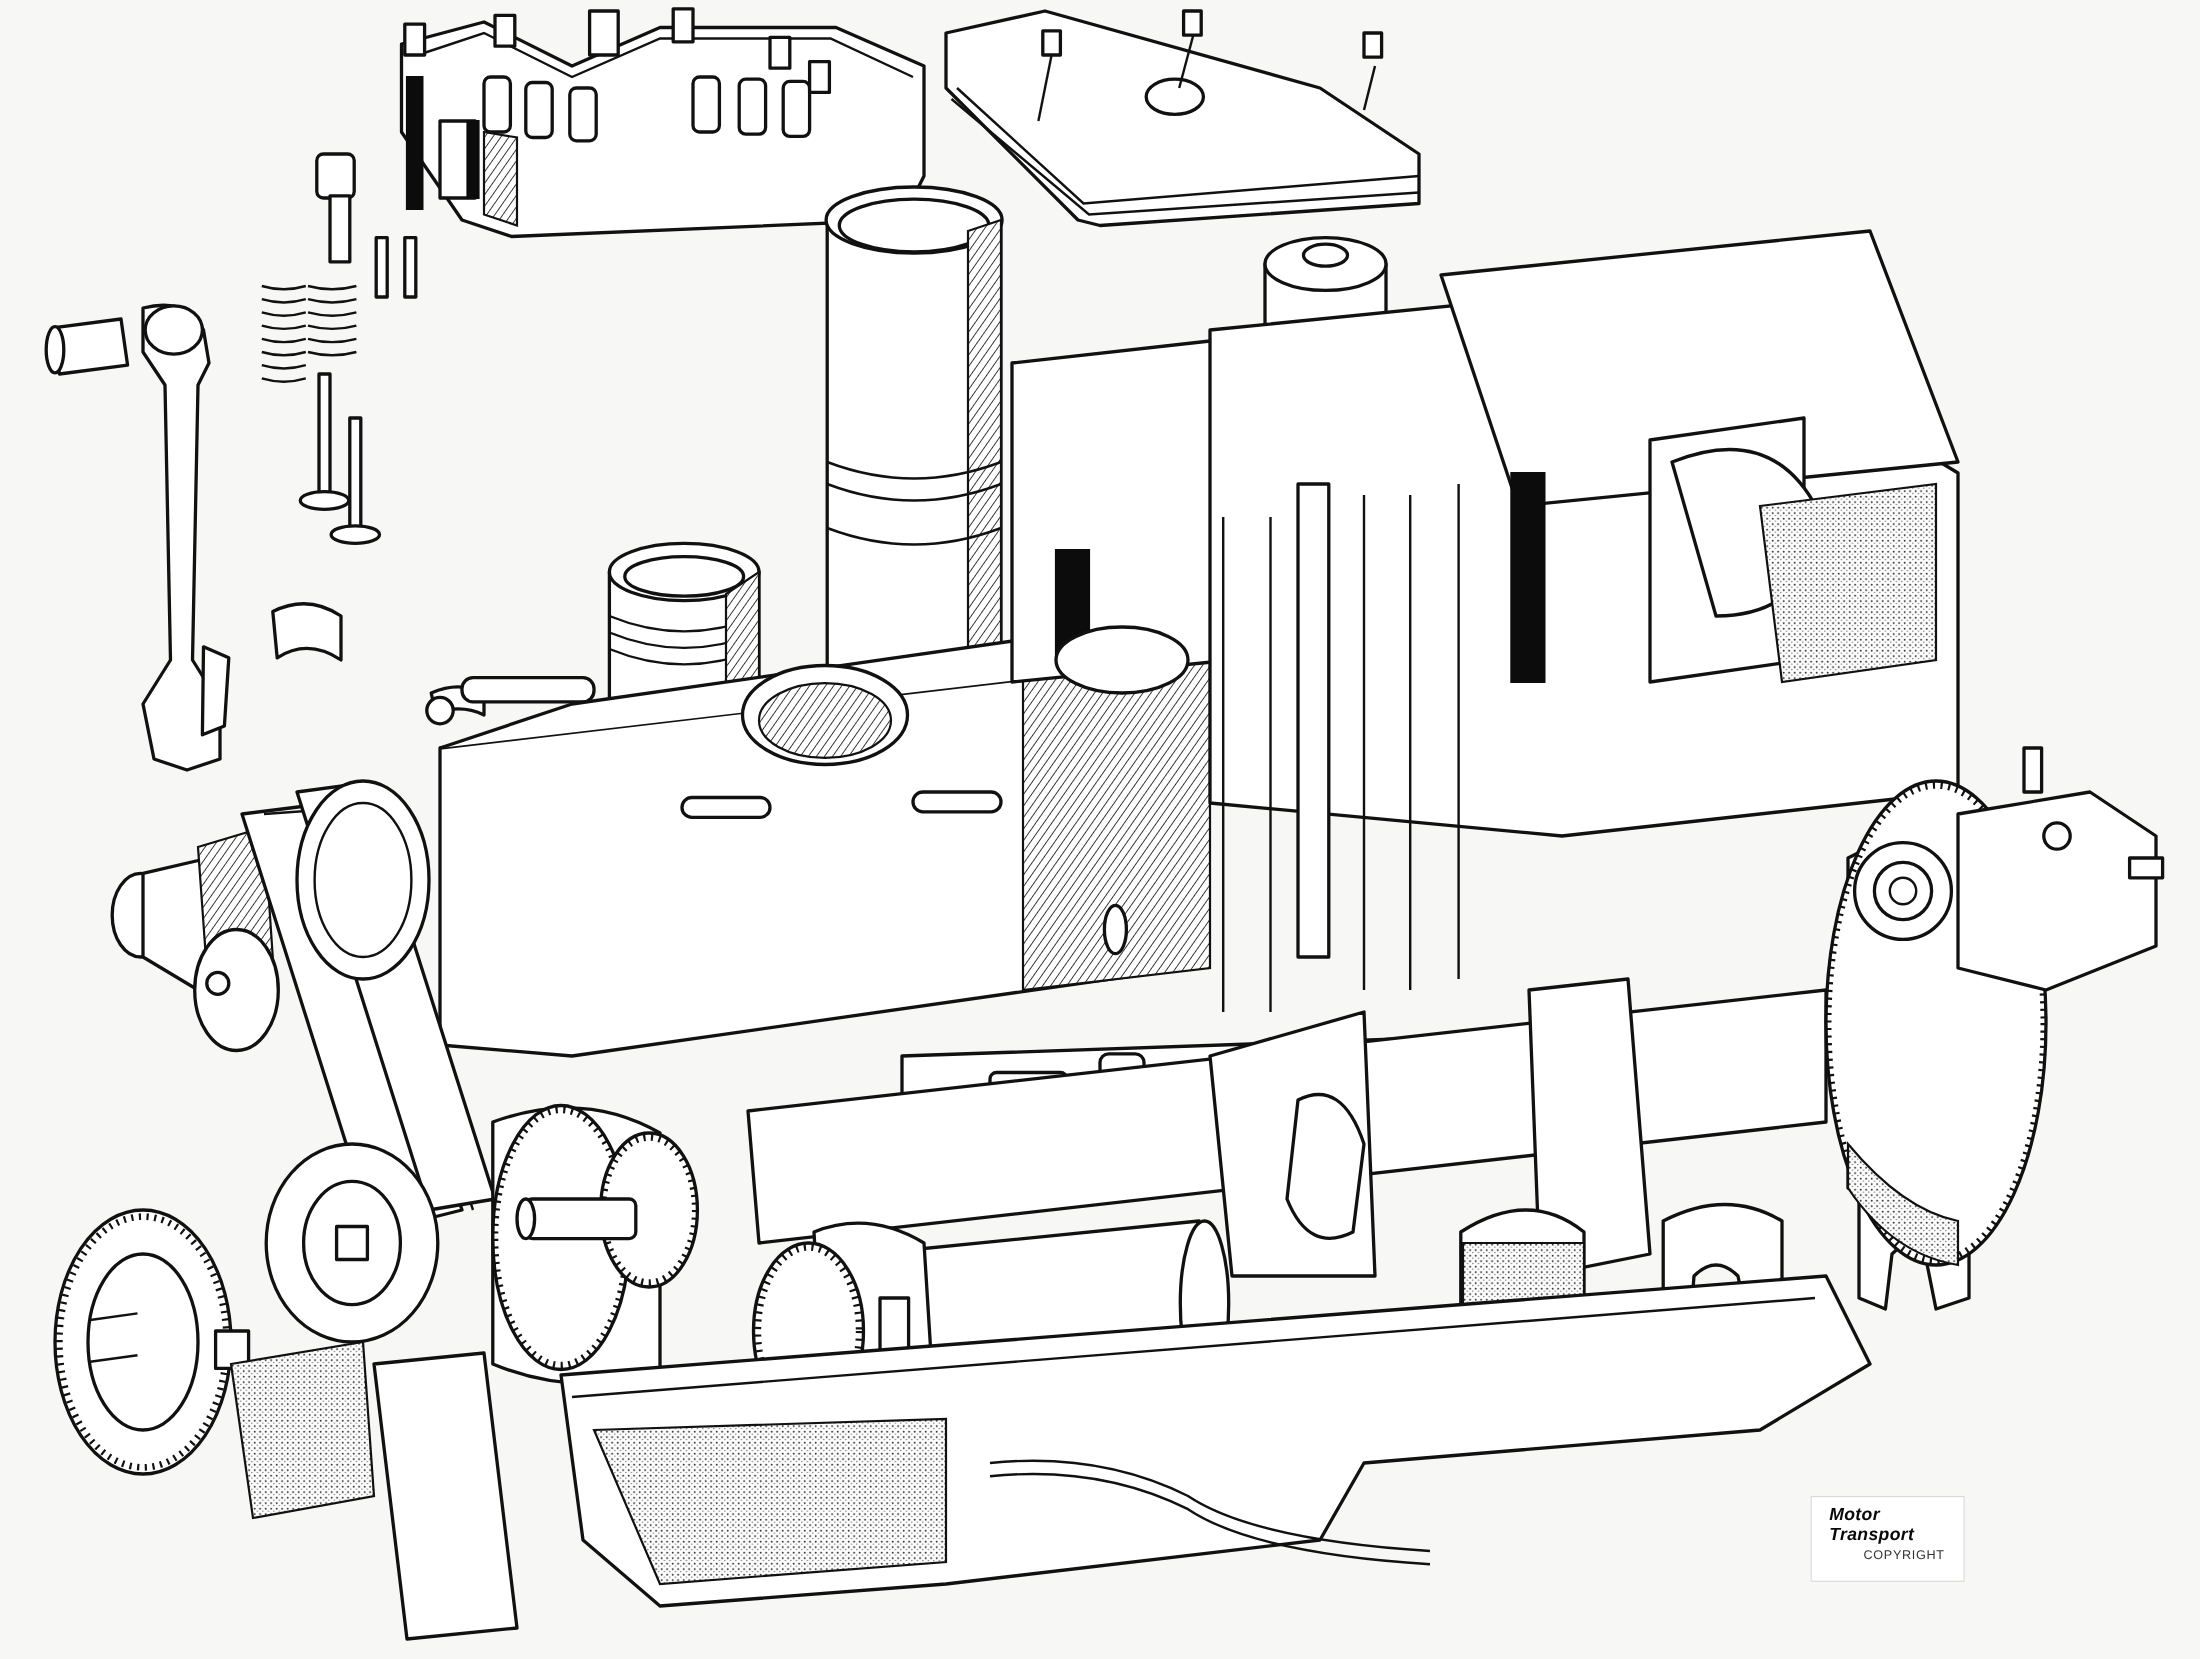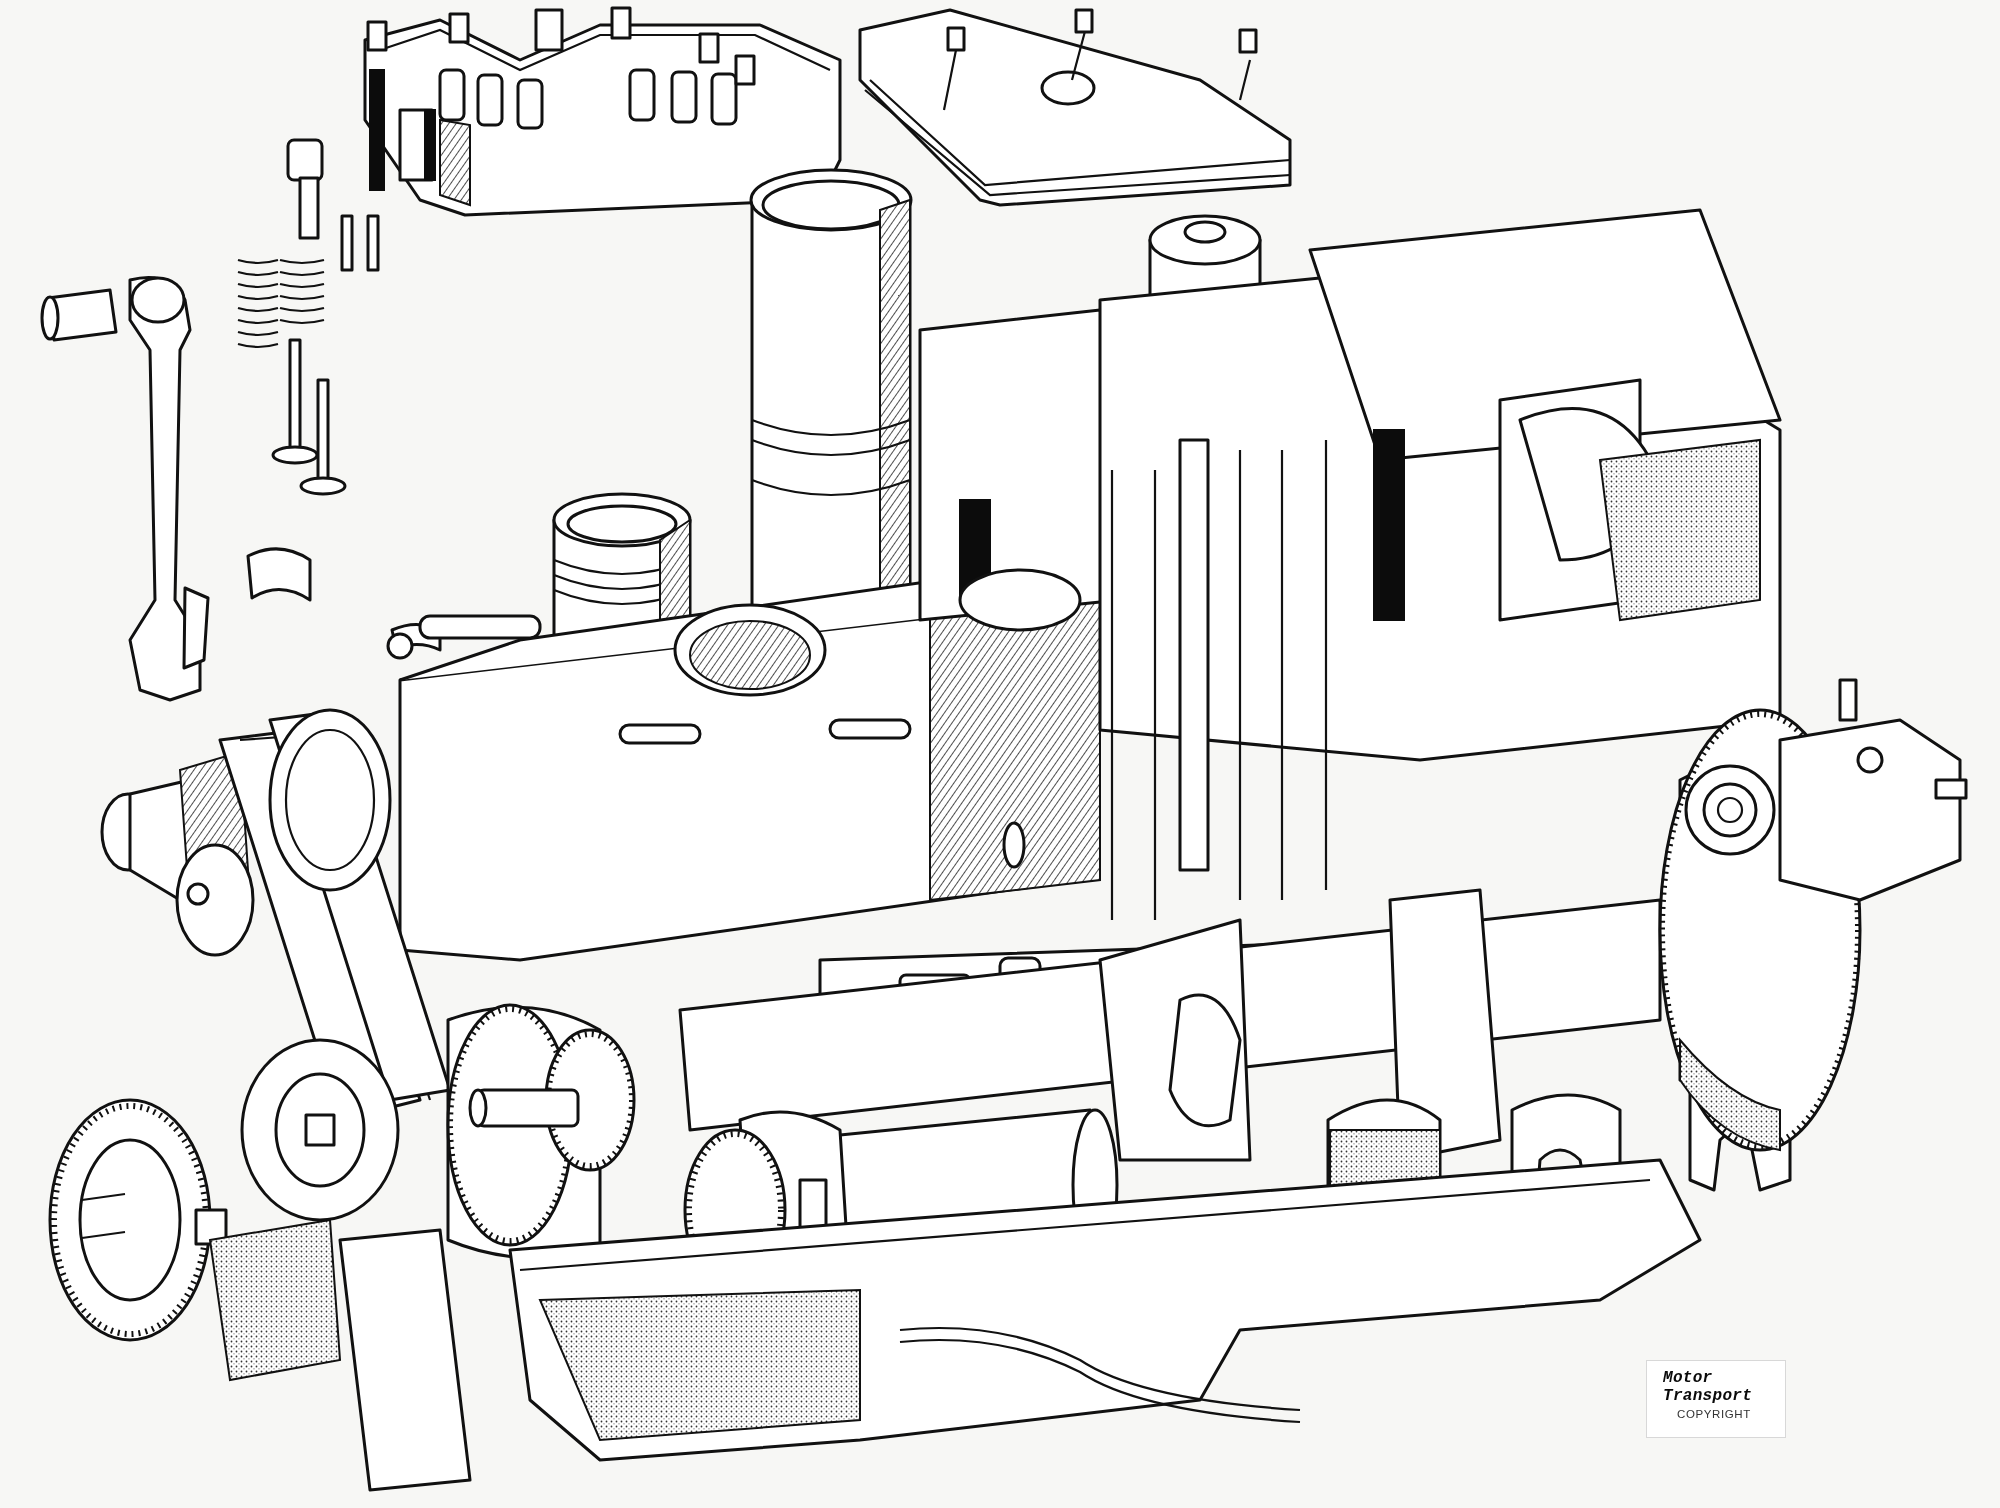--- a/index.html
+++ b/index.html
@@ -21,31 +21,32 @@
 
     .copyright-label {
       position: absolute; left: 1646px; top: 1360px;
       width: 140px; height: 78px;
       background: #ffffff;
       border: 1px solid #d8d8d8;
       box-sizing: border-box;
       padding: 8px 0 0 16px;
     }
     .brand-line {
-      font-family: Liberation Mono, monospace;
+      font-family: Liberation Sans, sans-serif;
       font-weight: bold; font-style: italic;
       font-size: 16px; line-height: 18px;
       color: #0a0a0a; letter-spacing: 0.3px;
       display: block;
     }
     .copyright-word {
       display: block;
       font-family: "Liberation Sans", sans-serif;
       font-size: 11.5px; color: #333; letter-spacing: 0.6px;
       margin: 3px 0 12px 14px;
+      text-align: center;
     }
   </style>
 </head>
 <body>
 
 <div id="stage">
   <svg class="drawing" viewBox="0 0 2000 1508">
     <defs>
       <pattern id="hatch" width="6" height="6" patternUnits="userSpaceOnUse" patternTransform="rotate(35)">
         <rect width="6" height="6" fill="#fff"></rect>

